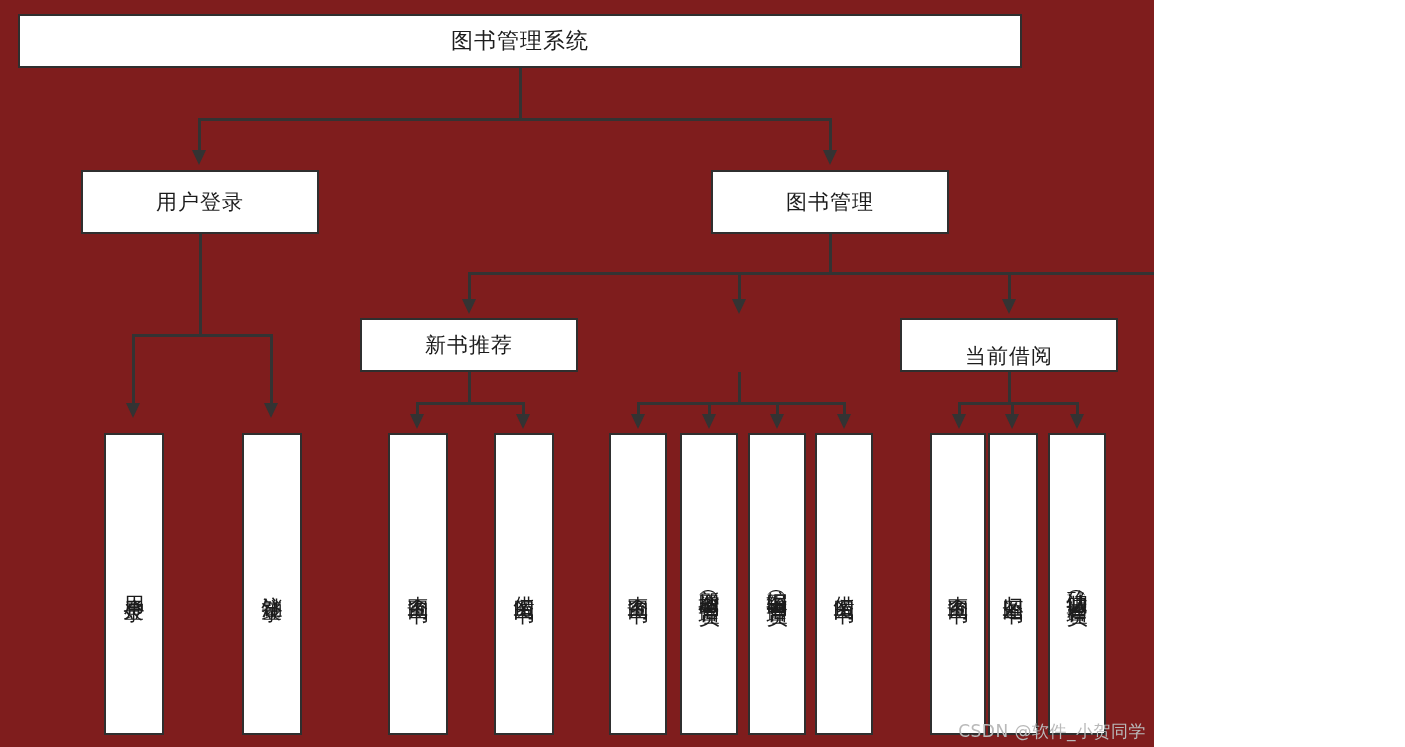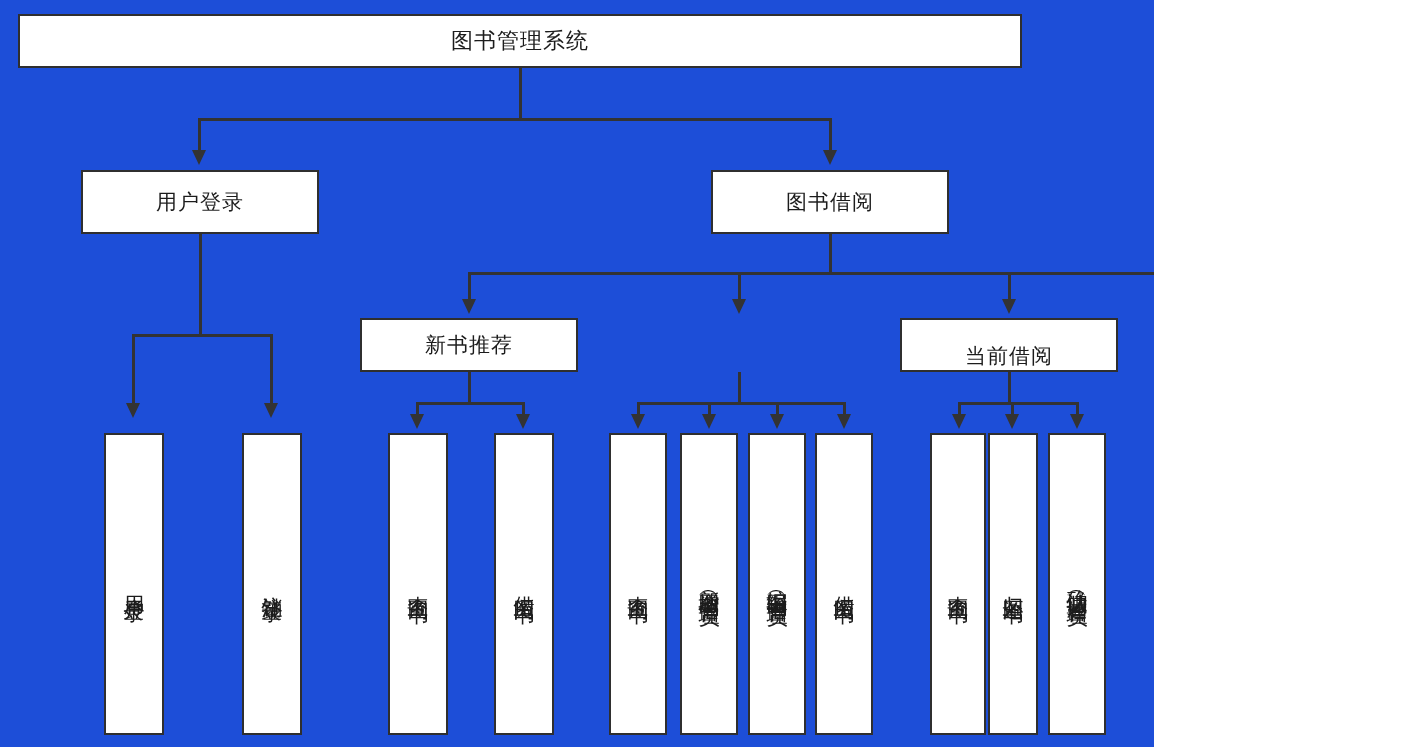--- a/index.html
+++ b/index.html
@@ -7,21 +7,21 @@
     padding: 0;
     background: #ffffff;
   }
   body {
     font-family: "DejaVu Sans", "Liberation Sans", sans-serif;
   }
   #canvas {
     position: relative;
     width: 1154px;
     height: 747px;
-    background: #1d4ed8;
+    background: #7f1d1d;
     overflow: hidden;
   }
   .node {
     position: absolute;
     box-sizing: border-box;
     border: 2.5px solid #2f2f2f;
     background: #ffffff;
     display: flex;
     align-items: center;
     justify-content: center;
@@ -81,21 +81,21 @@
 
   <div class="edge edge-v" style="left:198px; top:118px; height:35px;"></div>
   <div class="arrow" style="left:192px; top:150px;"></div>
   <div class="edge edge-v" style="left:829px; top:118px; height:35px;"></div>
   <div class="arrow" style="left:823px; top:150px;"></div>
 
   <div class="node node-h" style="left:81px; top:170px; width:238px; height:64px;">
     <span>用户登录</span>
   </div>
   <div class="node node-h" style="left:711px; top:170px; width:238px; height:64px;">
-    <span>图书借阅</span>
+    <span>图书管理</span>
   </div>
 
   <div class="edge edge-v" style="left:199px; top:234px; height:102px;"></div>
   <div class="edge edge-h" style="left:132px; top:334px; width:138px; height:2.5px;"></div>
   <div class="edge edge-v" style="left:132px; top:334px; height:72px;"></div>
   <div class="arrow" style="left:126px; top:403px;"></div>
   <div class="edge edge-v" style="left:270px; top:334px; height:72px;"></div>
   <div class="arrow" style="left:264px; top:403px;"></div>
 
   <div class="edge edge-v" style="left:829px; top:234px; height:40px;"></div>
@@ -187,14 +187,15 @@
     <span class="leaf-inner">确认归还（管理员）</span>
   </div>
 
   <div class="node" style="left:1194px; top:433px; width:58px; height:302px;">
     <span class="leaf-inner">新增借阅记录</span>
   </div>
   <div class="node" style="left:1310px; top:433px; width:58px; height:302px;">
     <span class="leaf-inner">查询借阅记录</span>
   </div>
 
+  <div class="watermark">CSDN @软件_小贺同学</div>
 
 </div>
 
 </body></html>

